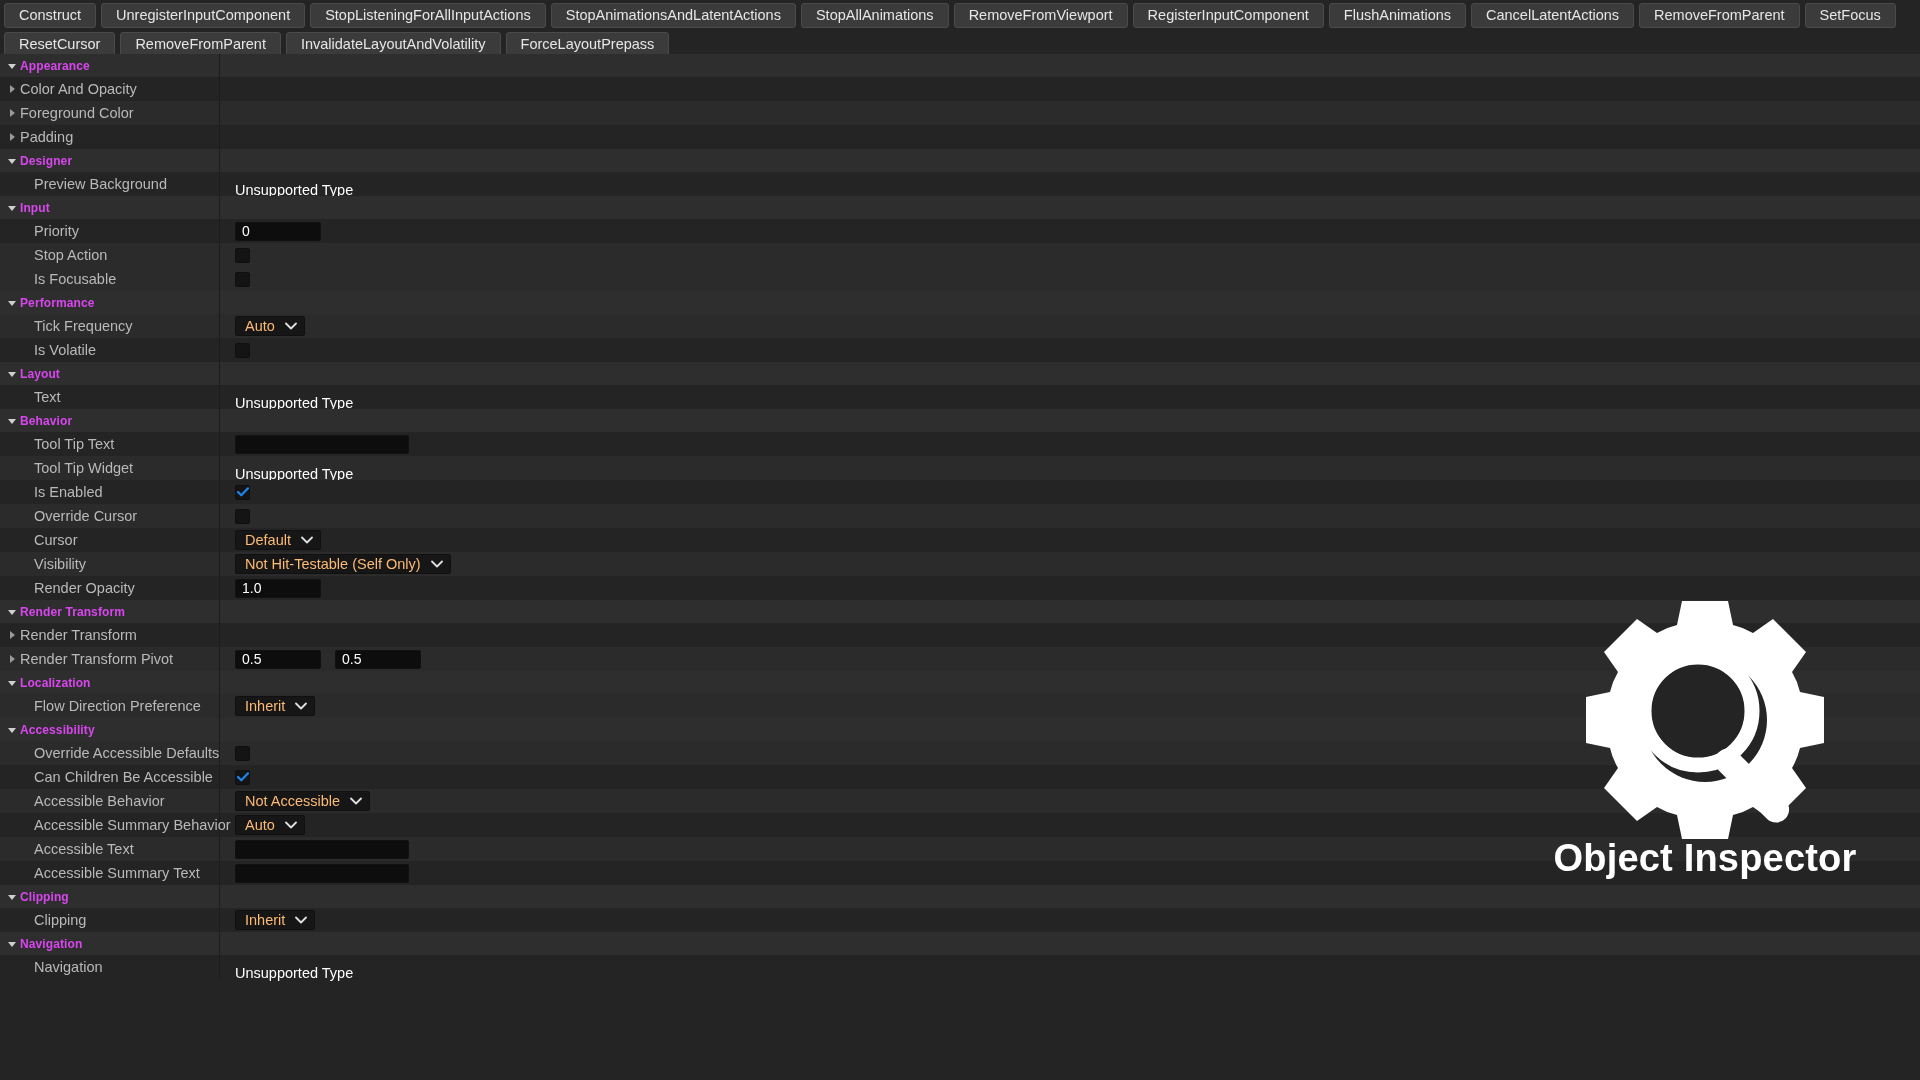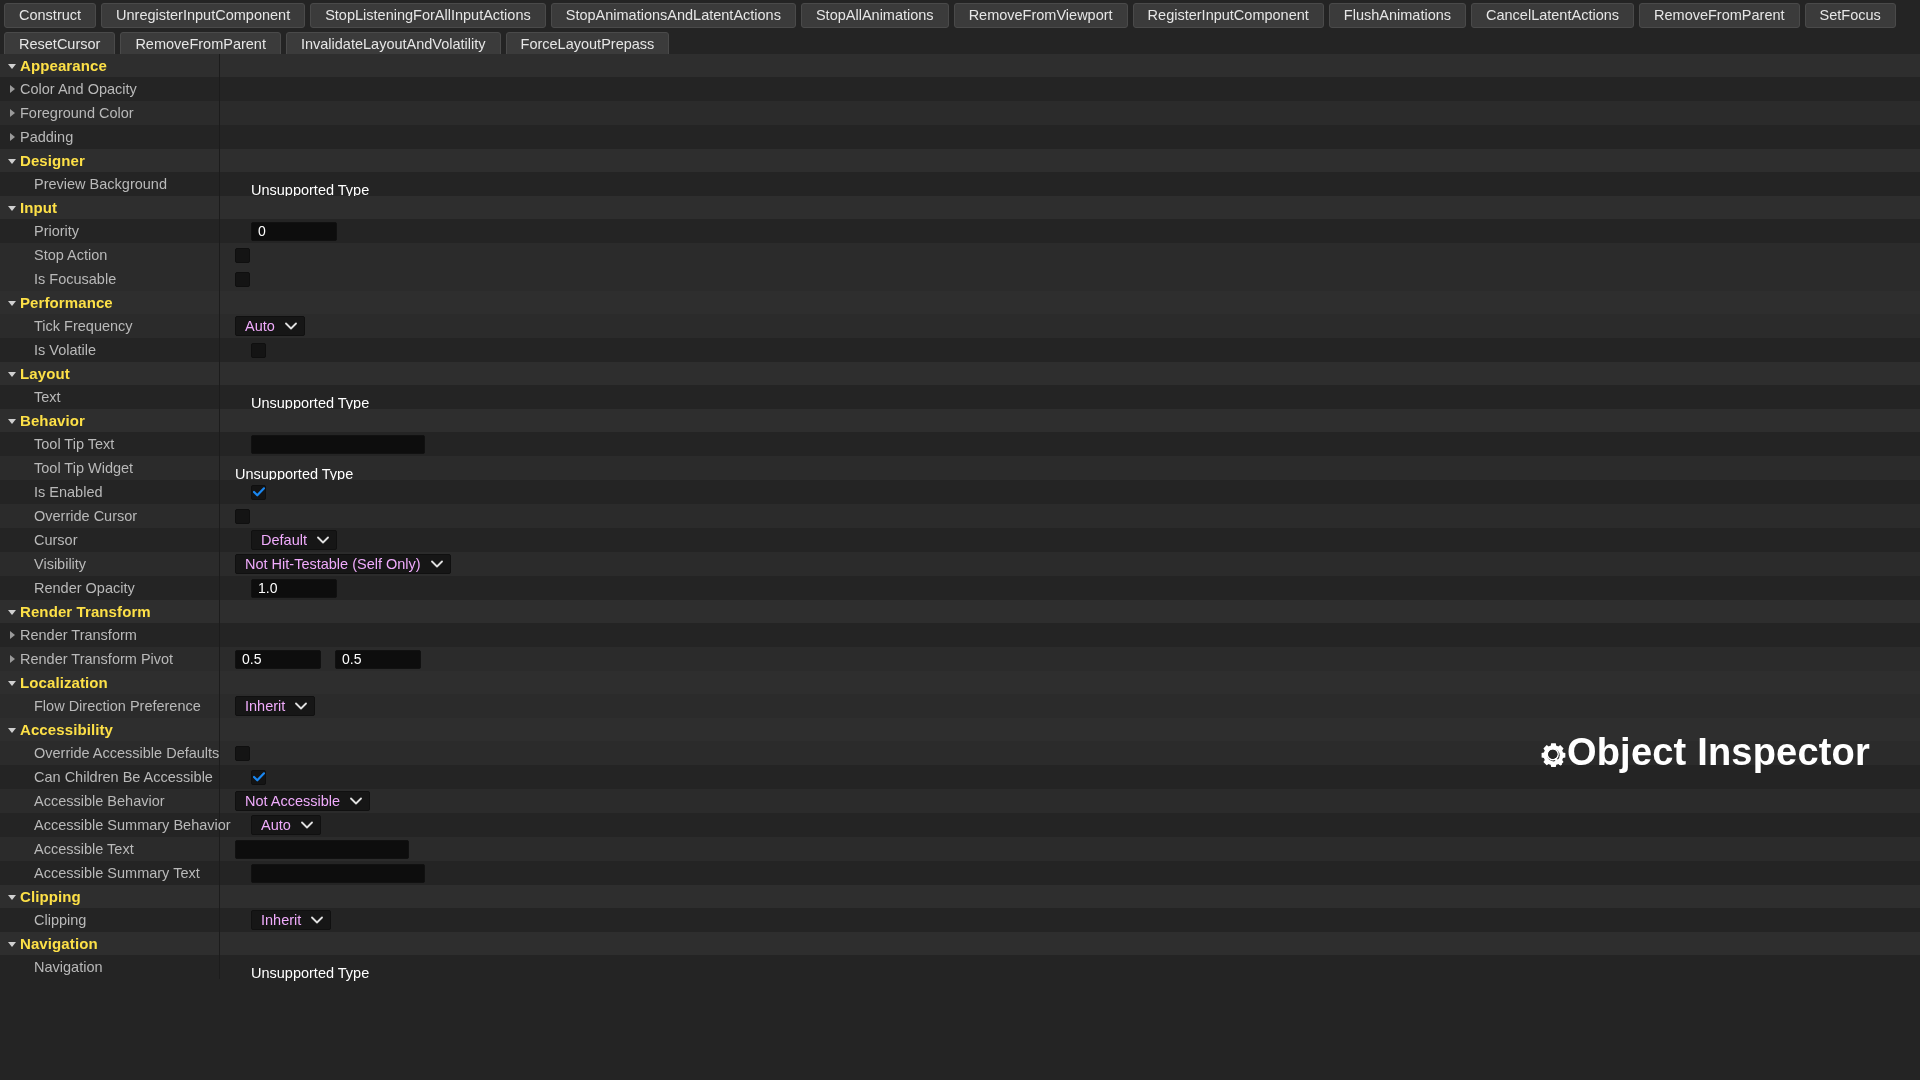--- a/index.html
+++ b/index.html
@@ -37,21 +37,21 @@
 
   
   .prop-list { position: relative; width: 1920px; }
   .row {
     position: relative;
     display: flex;
     align-items: center;
     height: 24px;
     width: 100%;
   }
-  .row.odd  { background: #242424; gap: 16px; }
+  .row.odd  { background: #242424; }
   .row.even { background: #2b2b2b; }
   .row.category { background: #2e2e2e; height: 23px; }
 
   .label-col {
     width: 220px;
     min-width: 220px;
     height: 100%;
     display: flex;
     align-items: center;
     padding-left: 6px;
@@ -70,22 +70,22 @@
   }
 
   .tri {
     width: 12px; min-width: 12px; height: 12px;
     display: inline-flex; align-items: center; justify-content: center;
     margin-right: 2px;
   }
   .tri svg { display: block; }
 
   .cat-label {
-    color: #fde047;
-    font-size: 15px;
+    color: #d946ef;
+    font-size: 12px;
     font-weight: bold;
     letter-spacing: 0.1px;
   }
   .prop-label {
     color: #b9b9b9;
     font-size: 14.5px;
     white-space: nowrap;
   }
   .indent-1 { padding-left: 14px; }
   .indent-0 { padding-left: 0px; }
@@ -125,34 +125,34 @@
   .dropdown {
     background: #161616;
     border: 1px solid #101010;
     border-radius: 2px;
     height: 20px;
     display: inline-flex;
     align-items: center;
     gap: 10px;
     padding: 0 7px 0 9px;
     cursor: pointer;
-    color: #f0abfc;
+    color: #fdba74;
     font-size: 14.5px;
     white-space: nowrap;
   }
   .dropdown .chev { display: flex; align-items: center; }
 
   
   .watermark {
     position: absolute;
     right: 50px;
     bottom: 200px;
     width: 330px;
     display: flex;
-    flex-direction: row;
+    flex-direction: column;
     align-items: center;
     pointer-events: none;
     user-select: none;
   }
   .watermark .wm-title {
     color: #ffffff;
     font-size: 38px;
     font-weight: bold;
     letter-spacing: 0.2px;
     margin-top: -6px;

